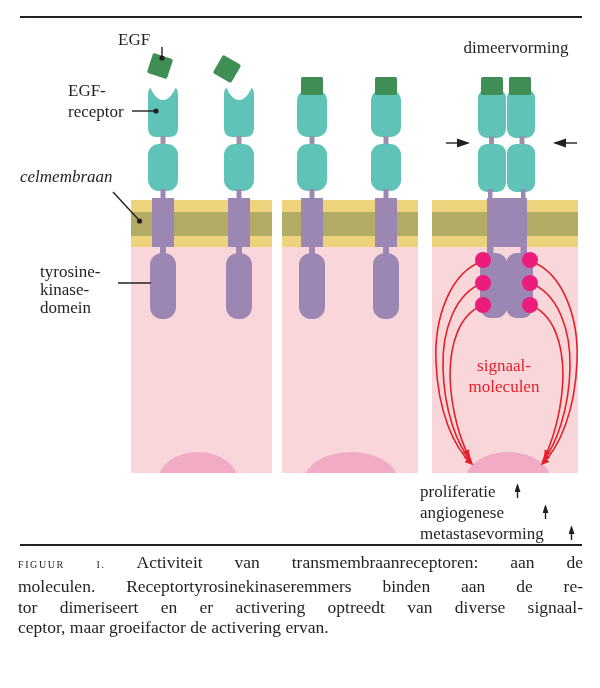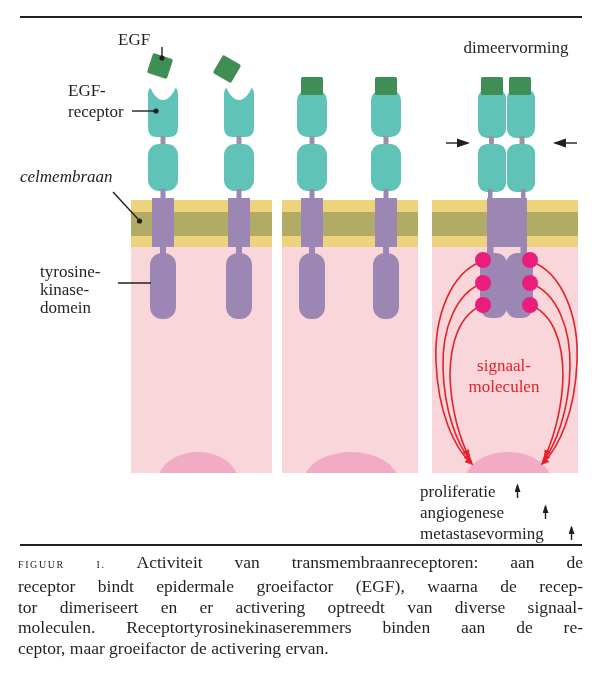--- a/index.html
+++ b/index.html
@@ -183,19 +183,18 @@
     <text x="420" y="518" class="lbl">angiogenese</text>
     <line x1="545.5" y1="519" x2="545.5" y2="506" class="blackline" marker-end="url(#blackhead)"></line>
     <text x="420" y="539" class="lbl">metastasevorming</text>
     <line x1="571.5" y1="540" x2="571.5" y2="527" class="blackline" marker-end="url(#blackhead)"></line>
   </svg>
 
   <div class="rule" id="rule-bottom"></div>
 
   <div id="caption">
     <div class="capline"><span class="figlabel">FIGUUR I.</span> <span>Activiteit van transmembraanreceptoren: aan de</span></div>
-    <div class="capline">receptor bindt epidermale groeifactor (EGF), waarna de recep-</div>
+    <div class="capline">moleculen. Receptortyrosinekinaseremmers binden aan de re-</div>
     <div class="capline">tor dimeriseert en er activering optreedt van diverse signaal-</div>
-    <div class="capline">moleculen. Receptortyrosinekinaseremmers binden aan de re-</div>
     <div class="capline last">ceptor, maar groeifactor de activering ervan.</div>
   </div>
 
 </div>
 
 </body></html>

